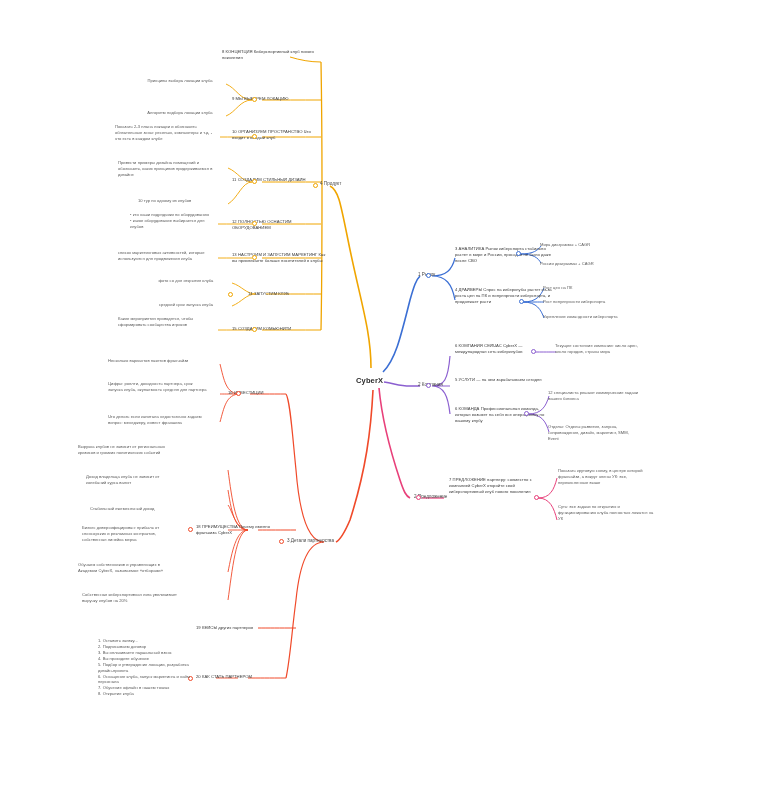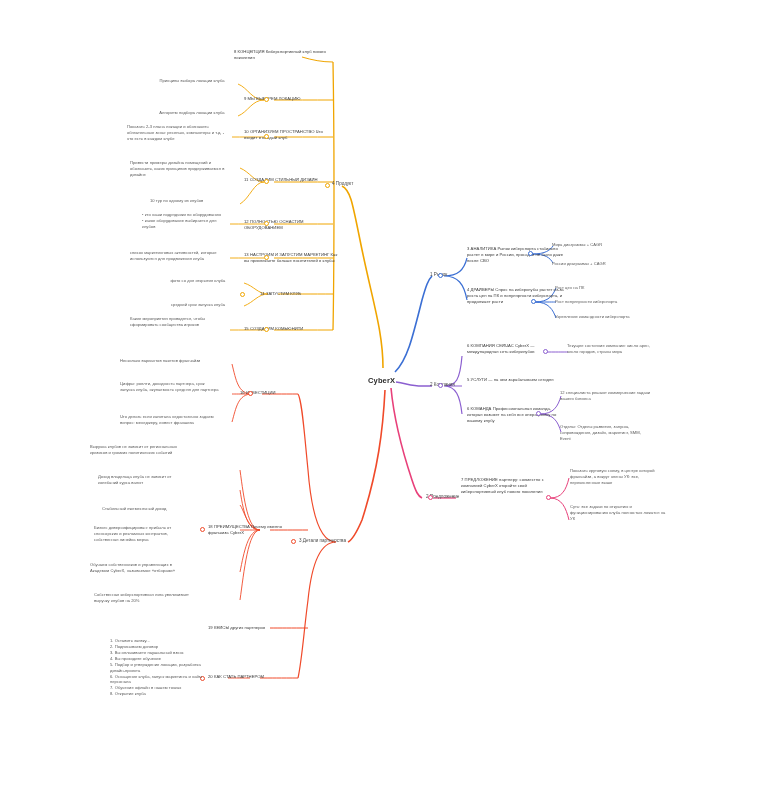--- a/index.html
+++ b/index.html
@@ -9,21 +9,21 @@
   }
   body {
     font-family: "Liberation Sans", sans-serif;
     width: 773px;
     height: 786px;
     overflow: hidden;
     position: relative;
   }
   #canvas {
     position: absolute;
-    left: 12px; top: 0;
+    left: 0; top: 0;
     width: 650px;
     height: 786px;
   }
   svg.links {
     position: absolute;
     left: 0; top: 0;
     width: 773px;
     height: 786px;
     pointer-events: none;
   }

